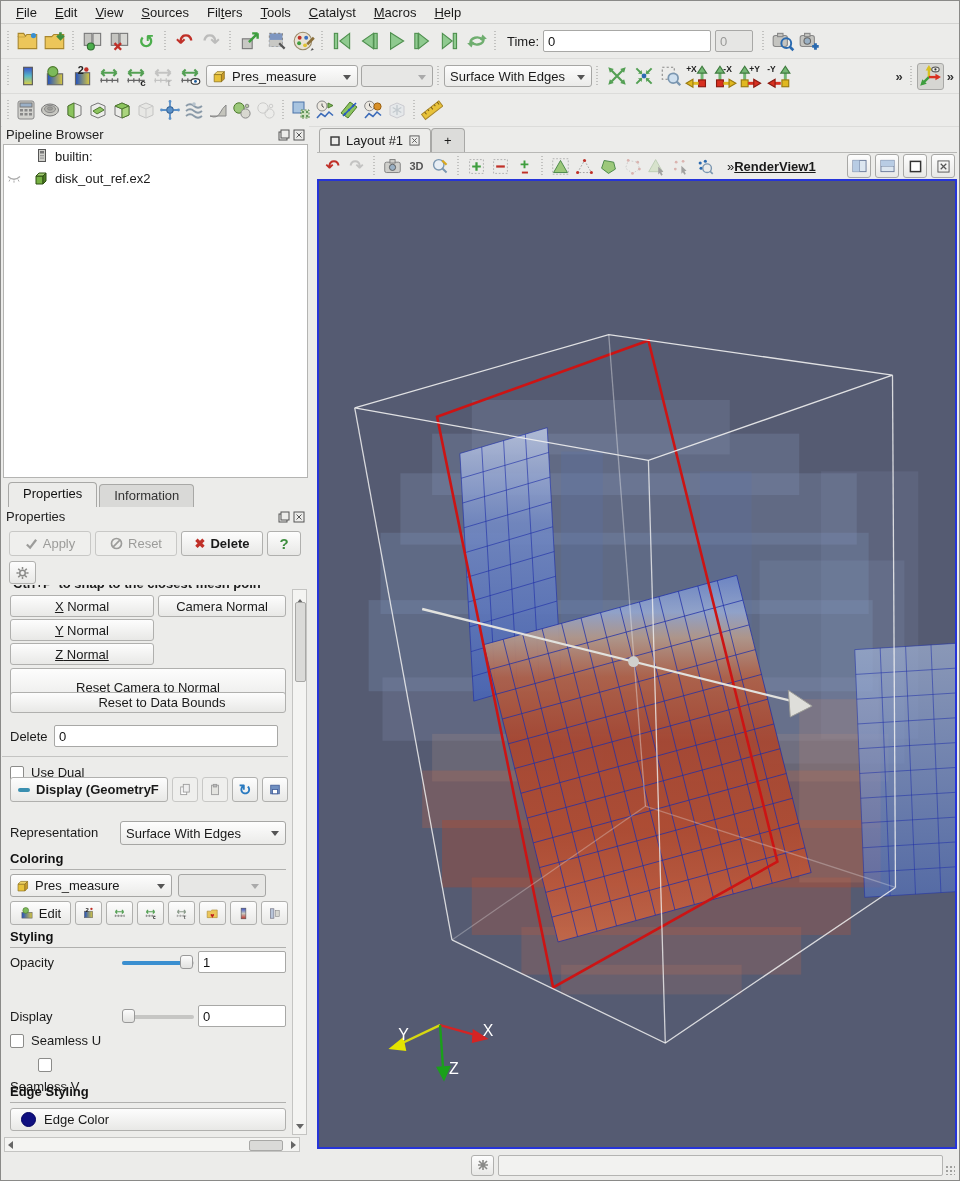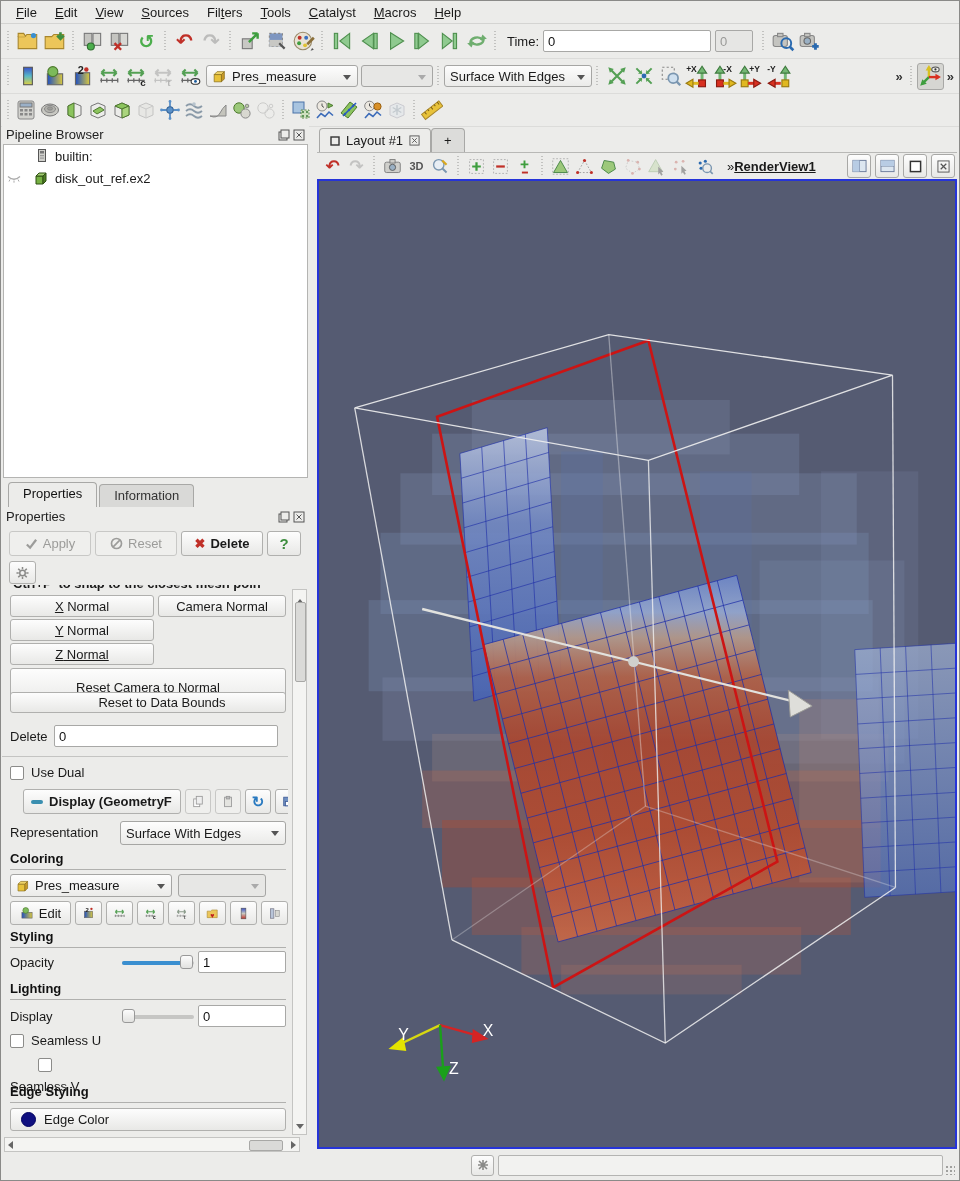--- a/index.html
+++ b/index.html
@@ -686,21 +686,21 @@
 
       <span style="position:absolute;top:144px;left:8px;">Delete</span>
       <input class="field" style="position: absolute; top: 140px; left: 52px; width: 224px;" value="0">
       <div style="position:absolute;top:171px;left:0;width:286px;border-top:1px solid #c4c4c2;"></div>
 
       <div class="ckrow" style="position:absolute;top:180px;left:8px;">
         <span class="ckbox"></span>
         <span>Use Dual</span>
       </div>
 
-      <div style="position:absolute;top:204px;left:8px;width:278px;display:flex;gap:4px;margin-left:13px;">
+      <div style="position:absolute;top:192px;left:8px;width:278px;display:flex;gap:4px;">
         <button class="btn" style="width:168px;height:25px;justify-content:flex-start;padding:0 6px;font-weight:bold;overflow:hidden;white-space:nowrap;">
             <svg width="14" height="10" viewBox="0 0 14 10" style="flex:0 0 auto;">
               <rect x="1" y="3" width="12" height="4" rx="2" fill="#3a8fb0"></rect>
             </svg>
             <span>Display (GeometryF</span>
           </button>
         <button class="btn dis" style="width:26px;height:25px;">
             <svg width="13" height="13" viewBox="0 0 14 14">
               <rect x="2" y="4" width="7" height="9" fill="#fff" stroke="#999"></rect>
               <rect x="5" y="1" width="7" height="9" fill="#eee" stroke="#999"></rect>
@@ -810,21 +810,20 @@
       <div class="sect" style="position:absolute;top:344px;left:8px;width:276px;">Styling</div>
 
       <span style="position:absolute;top:370px;left:8px;">Opacity</span>
       <div class="slider" style="position:absolute;top:370px;left:120px;width:72px;">
         <div class="groove"></div>
           <div class="fill" style="width:60px;"></div>
           <div class="handle" style="left:58px;"></div>
       </div>
       <input class="field" style="position: absolute; top: 366px; left: 196px; width: 88px;" value="1">
 
-      <div class="sect" style="position:absolute;top:396px;left:8px;width:276px;">Lighting</div>
 
       <span style="position:absolute;top:424px;left:8px;">Display</span>
       <div class="slider" style="position:absolute;top:424px;left:120px;width:72px;">
         <div class="groove"></div>
           <div class="handle" style="left:0px;"></div>
       </div>
       <input class="field" style="position: absolute; top: 420px; left: 196px; width: 88px;" value="0">
 
       <div class="ckrow" style="position:absolute;top:448px;left:8px;">
         <span class="ckbox"></span>

